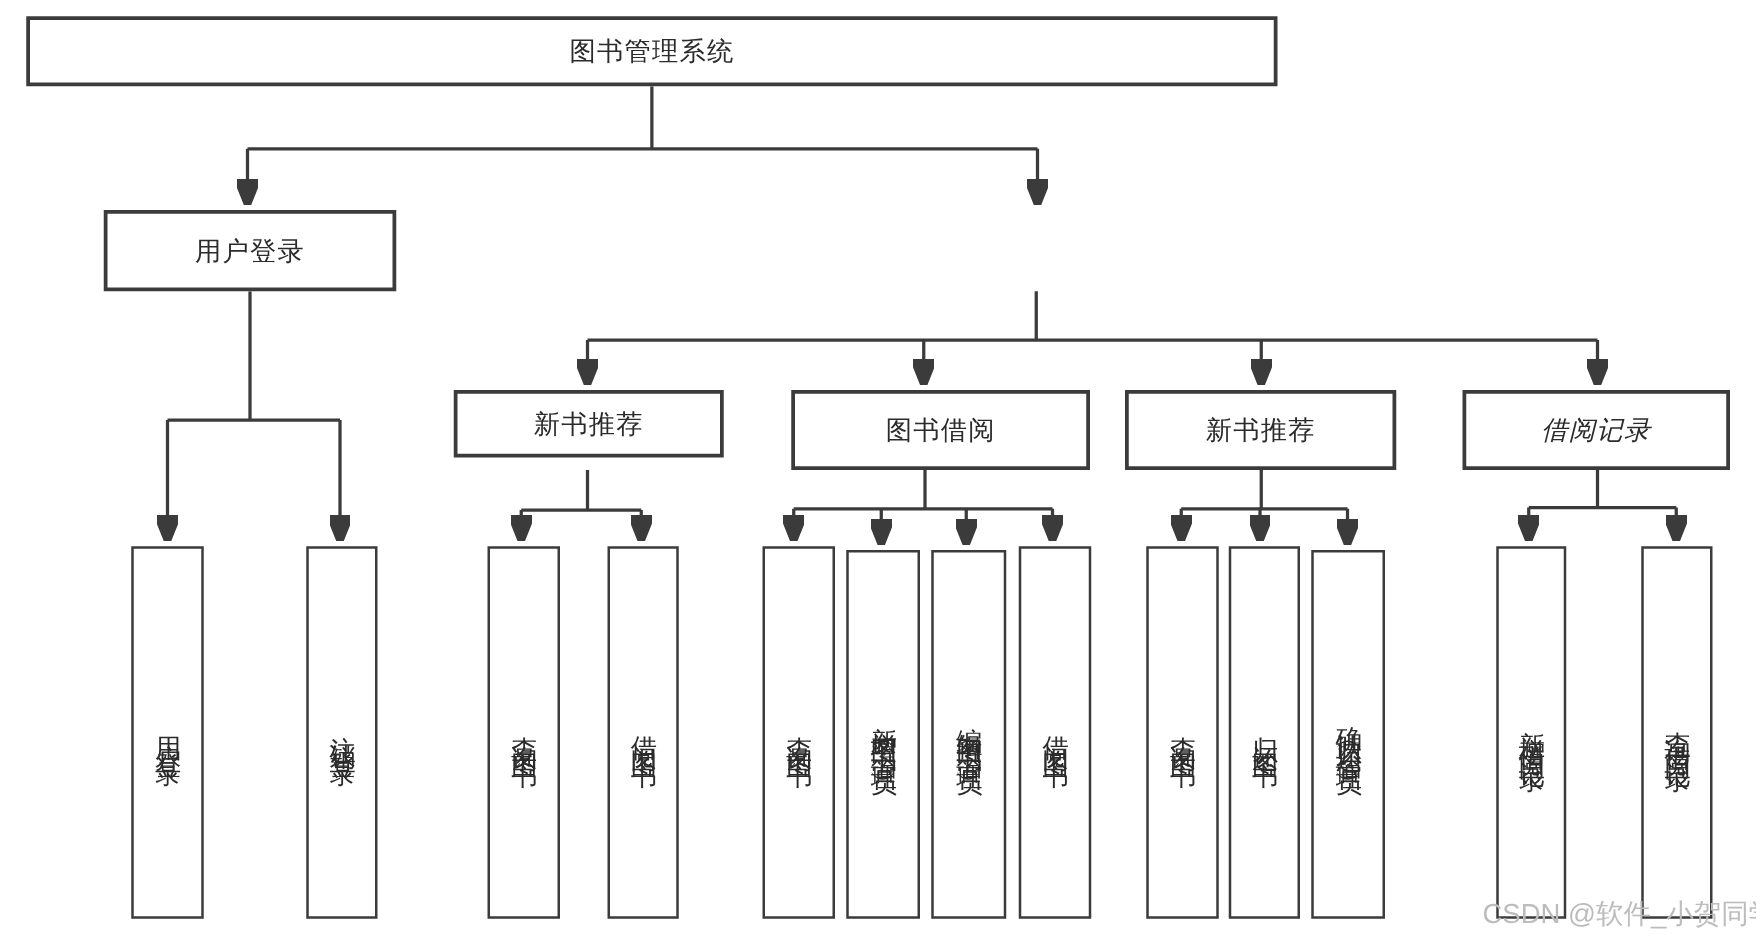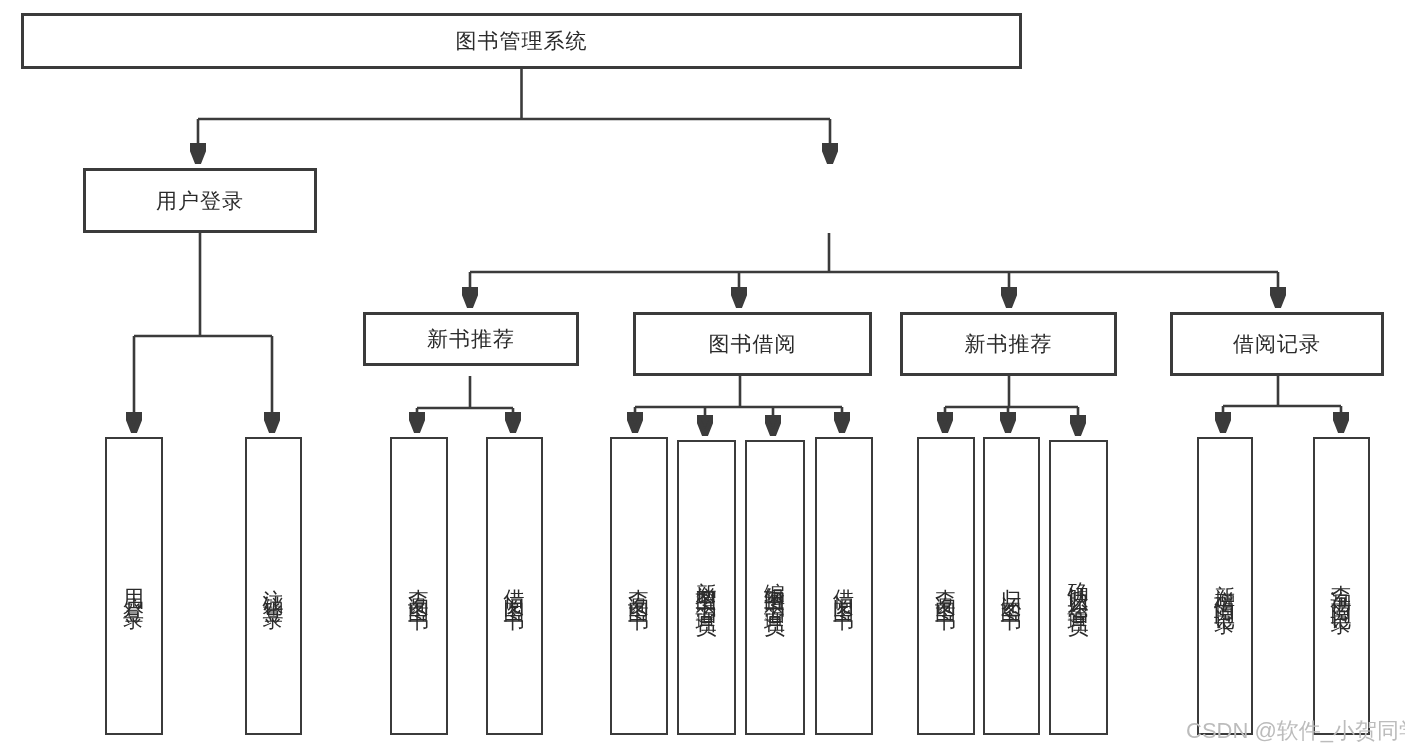--- a/index.html
+++ b/index.html
@@ -33,21 +33,21 @@
     line-height:1;
     padding:6px 0;
   }
   
   #b-root {left:21px;  top:13px;  width:1001px; height:56px;}
   #b-login{left:83px;  top:168px; width:234px;  height:65px;}
   #b-mgmt {left:711px; top:168px; width:237px;  height:65px;}
   #b-rec  {left:363px; top:312px; width:216px;  height:54px;}
   #b-bor  {left:633px; top:312px; width:239px;  height:64px;}
   #b-cur  {left:900px; top:312px; width:217px;  height:64px;}
-  #b-his  {left:1170px;top:312px; width:214px;  height:64px;}
+  #b-his  {left:1170px;top:312px; width:214px;  height:64px;font-style:italic;}
   
   #v1 {left:105px; top:437px; width:58px; height:298px;}
   #v2 {left:245px; top:437px; width:57px; height:298px;}
   #v3 {left:390px; top:437px; width:58px; height:298px;}
   #v4 {left:486px; top:437px; width:57px; height:298px;}
   #v5 {left:610px; top:437px; width:58px; height:298px;}
   #v6 {left:677px; top:440px; width:59px; height:295px; letter-spacing:5px;}
   #v7 {left:745px; top:440px; width:60px; height:295px; letter-spacing:5px;}
   #v8 {left:815px; top:437px; width:58px; height:298px;}
   #v9 {left:917px; top:437px; width:58px; height:298px;}

